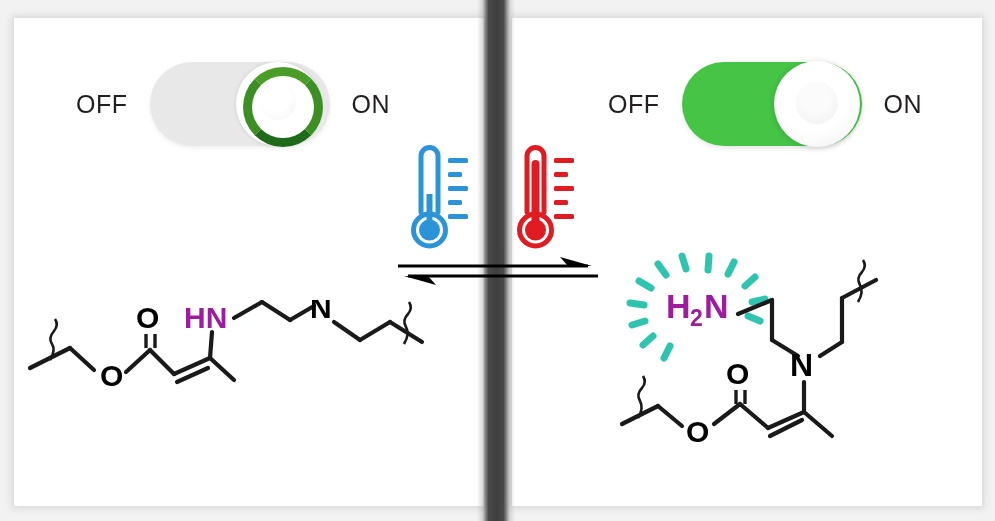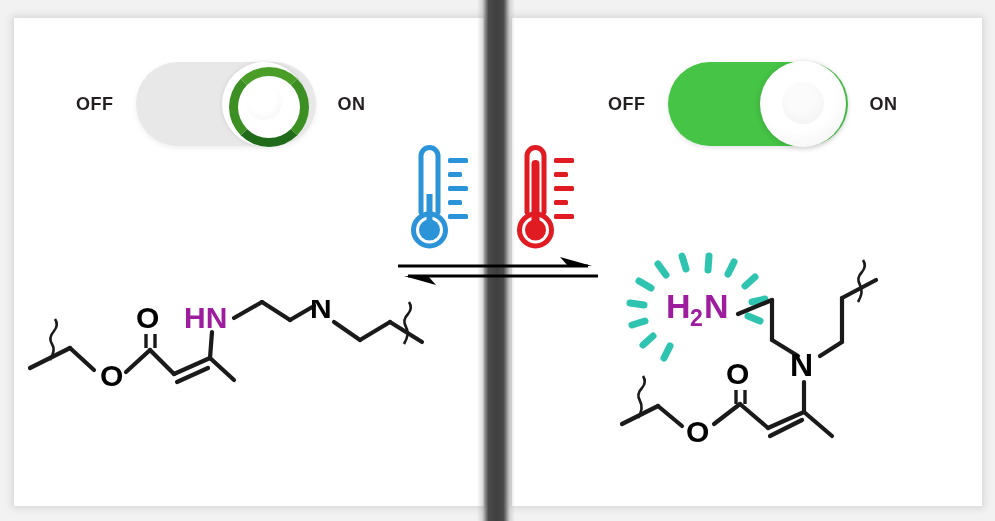--- a/index.html
+++ b/index.html
@@ -49,22 +49,22 @@
     position: absolute;
     top: 62px;
     display: flex;
     align-items: center;
     gap: 22px;
   }
   #toggle-row-off { left: 76px; }
   #toggle-row-on  { left: 608px; }
 
   .toggle-label {
-    font-size: 18px;
-    font-weight: bold;
+    font-size: 25px;
+    font-weight: normal;
     color: #231f20;
     letter-spacing: 0.5px;
     user-select: none;
   }
 
   .track {
     position: relative;
     width: 180px;
     height: 84px;
     border-radius: 44px;

